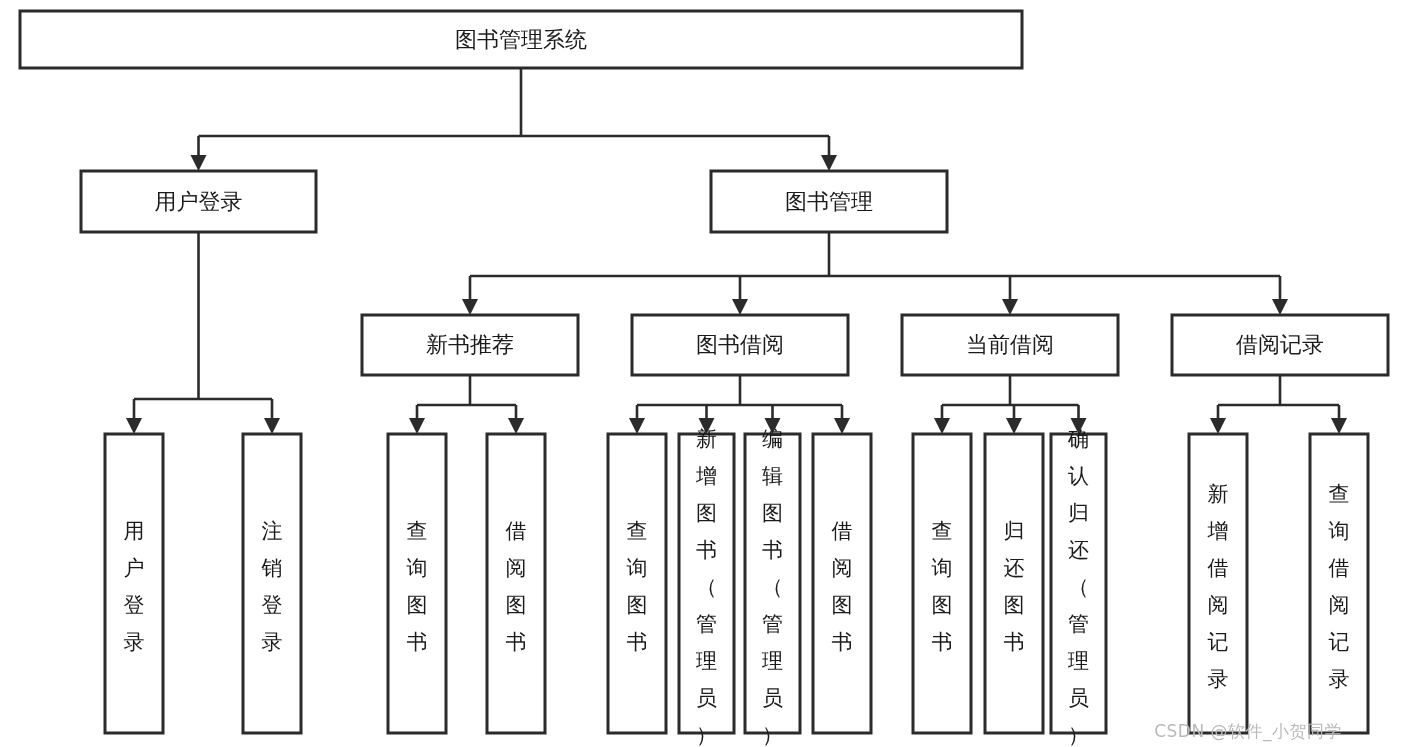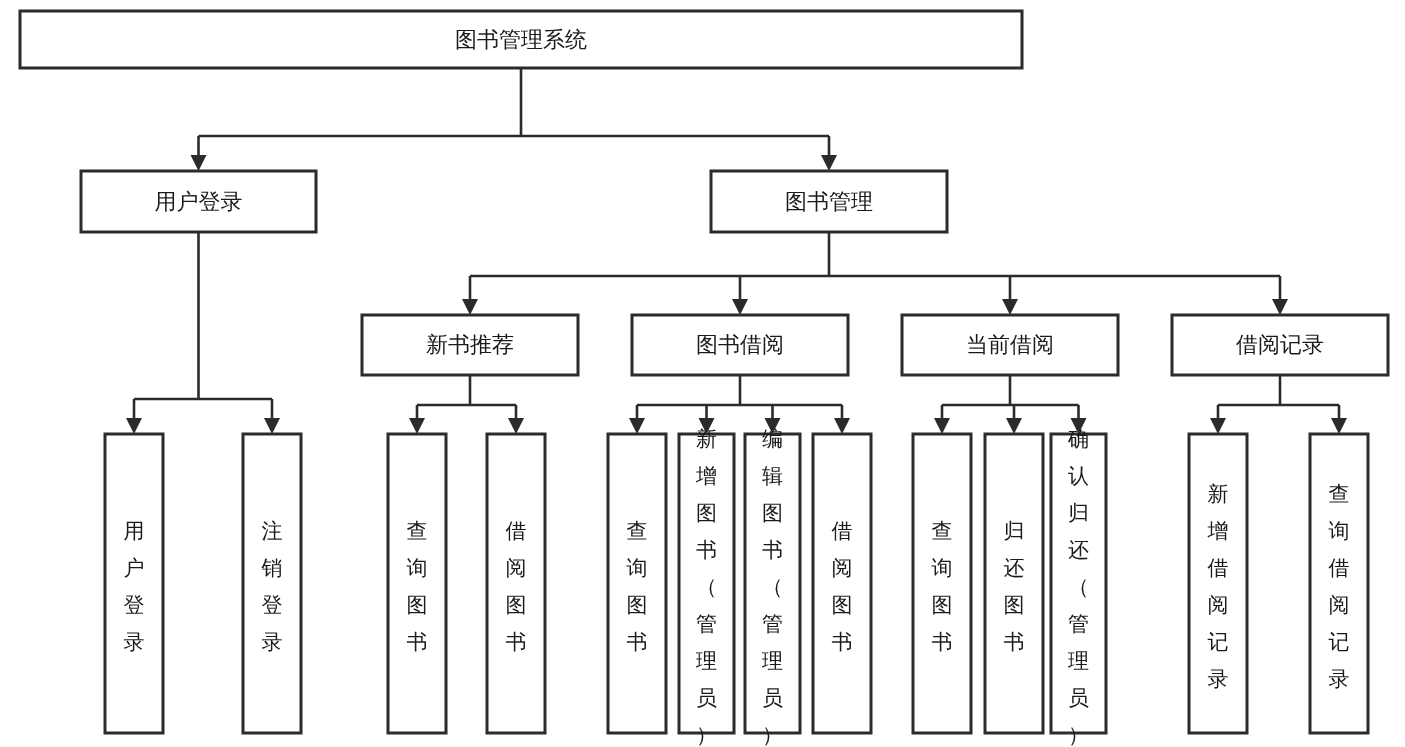--- a/index.html
+++ b/index.html
@@ -216,13 +216,14 @@
         <g>
           <rect x="1189" y="434" width="58" height="299" class="node-rect"></rect>
           <text x="1218" y="0" class="node-label-vertical"><tspan x="1218" y="501.36">新</tspan><tspan x="1218" y="538.36">增</tspan><tspan x="1218" y="575.36">借</tspan><tspan x="1218" y="612.36">阅</tspan><tspan x="1218" y="649.36">记</tspan><tspan x="1218" y="686.36">录</tspan></text>
         </g>
         <g>
           <rect x="1310" y="434" width="58" height="299" class="node-rect"></rect>
           <text x="1339" y="0" class="node-label-vertical"><tspan x="1339" y="501.36">查</tspan><tspan x="1339" y="538.36">询</tspan><tspan x="1339" y="575.36">借</tspan><tspan x="1339" y="612.36">阅</tspan><tspan x="1339" y="649.36">记</tspan><tspan x="1339" y="686.36">录</tspan></text>
         </g>
       </g>
   </svg>
+  <div class="watermark">CSDN @软件_小贺同学</div>
 </div>
 
 </body></html>

